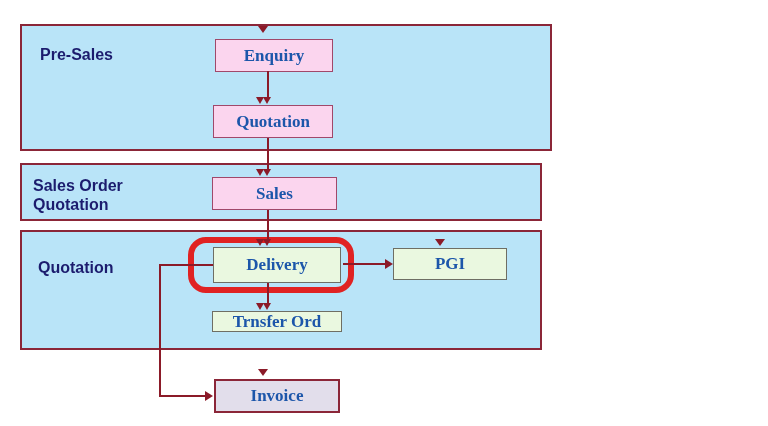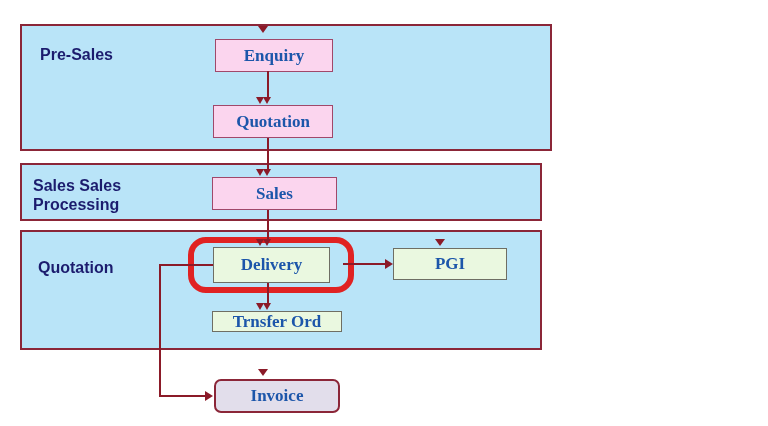--- a/index.html
+++ b/index.html
@@ -79,30 +79,30 @@
 </head>
 <body>
 
 <div id="canvas">
 
   <div class="band" style="left:20px;top:24px;width:532px;height:127px;"></div>
   <div class="band" style="left:20px;top:163px;width:522px;height:58px;"></div>
   <div class="band" style="left:20px;top:230px;width:522px;height:120px;"></div>
 
   <div class="band-label" style="left:40px;top:45px;">Pre-Sales</div>
-  <div class="band-label" style="left:33px;top:176px;width:100px;">Sales Sales Processing</div>
+  <div class="band-label" style="left:33px;top:176px;width:100px;">Sales Order Quotation</div>
   <div class="band-label" style="left:38px;top:258px;">Quotation</div>
 
   <div class="node pink" style="left:213px;top:105px;width:120px;height:33px;">Quotation</div>
   <div class="node pink" style="left:215px;top:39px;width:118px;height:33px;">Enquiry</div>
   <div class="node pink" style="left:212px;top:177px;width:125px;height:33px;">Sales</div>
-  <div class="node green" style="left:213px;top:247px;width:117px;height:36px;">Delivery</div>
+  <div class="node green" style="left:213px;top:247px;width:128px;height:36px;">Delivery</div>
   <div class="node green" style="left:393px;top:248px;width:114px;height:32px;">PGI</div>
   <div class="node green" style="left:212px;top:311px;width:130px;height:21px;">Trnsfer Ord</div>
-  <div class="node lavender" style="left:214px;top:379px;width:126px;height:34px;border-radius:7px;">Invoice</div>
+  <div class="node lavender" style="left:214px;top:379px;width:126px;height:34px;">Invoice</div>
 
   <div class="hl-ring"></div>
 
   <div class="cline" style="left:267px;top:71px;width:2px;height:28px;"></div>
   <div class="cline" style="left:267px;top:138px;width:2px;height:32px;"></div>
   <div class="cline" style="left:267px;top:210px;width:2px;height:31px;"></div>
   <div class="cline" style="left:267px;top:283px;width:2px;height:21px;"></div>
   <div class="cline" style="left:343px;top:263px;width:43px;height:2px;"></div>
   <div class="cline" style="left:159px;top:264px;width:54px;height:2px;"></div>
   <div class="cline" style="left:159px;top:264px;width:2px;height:133px;"></div>

